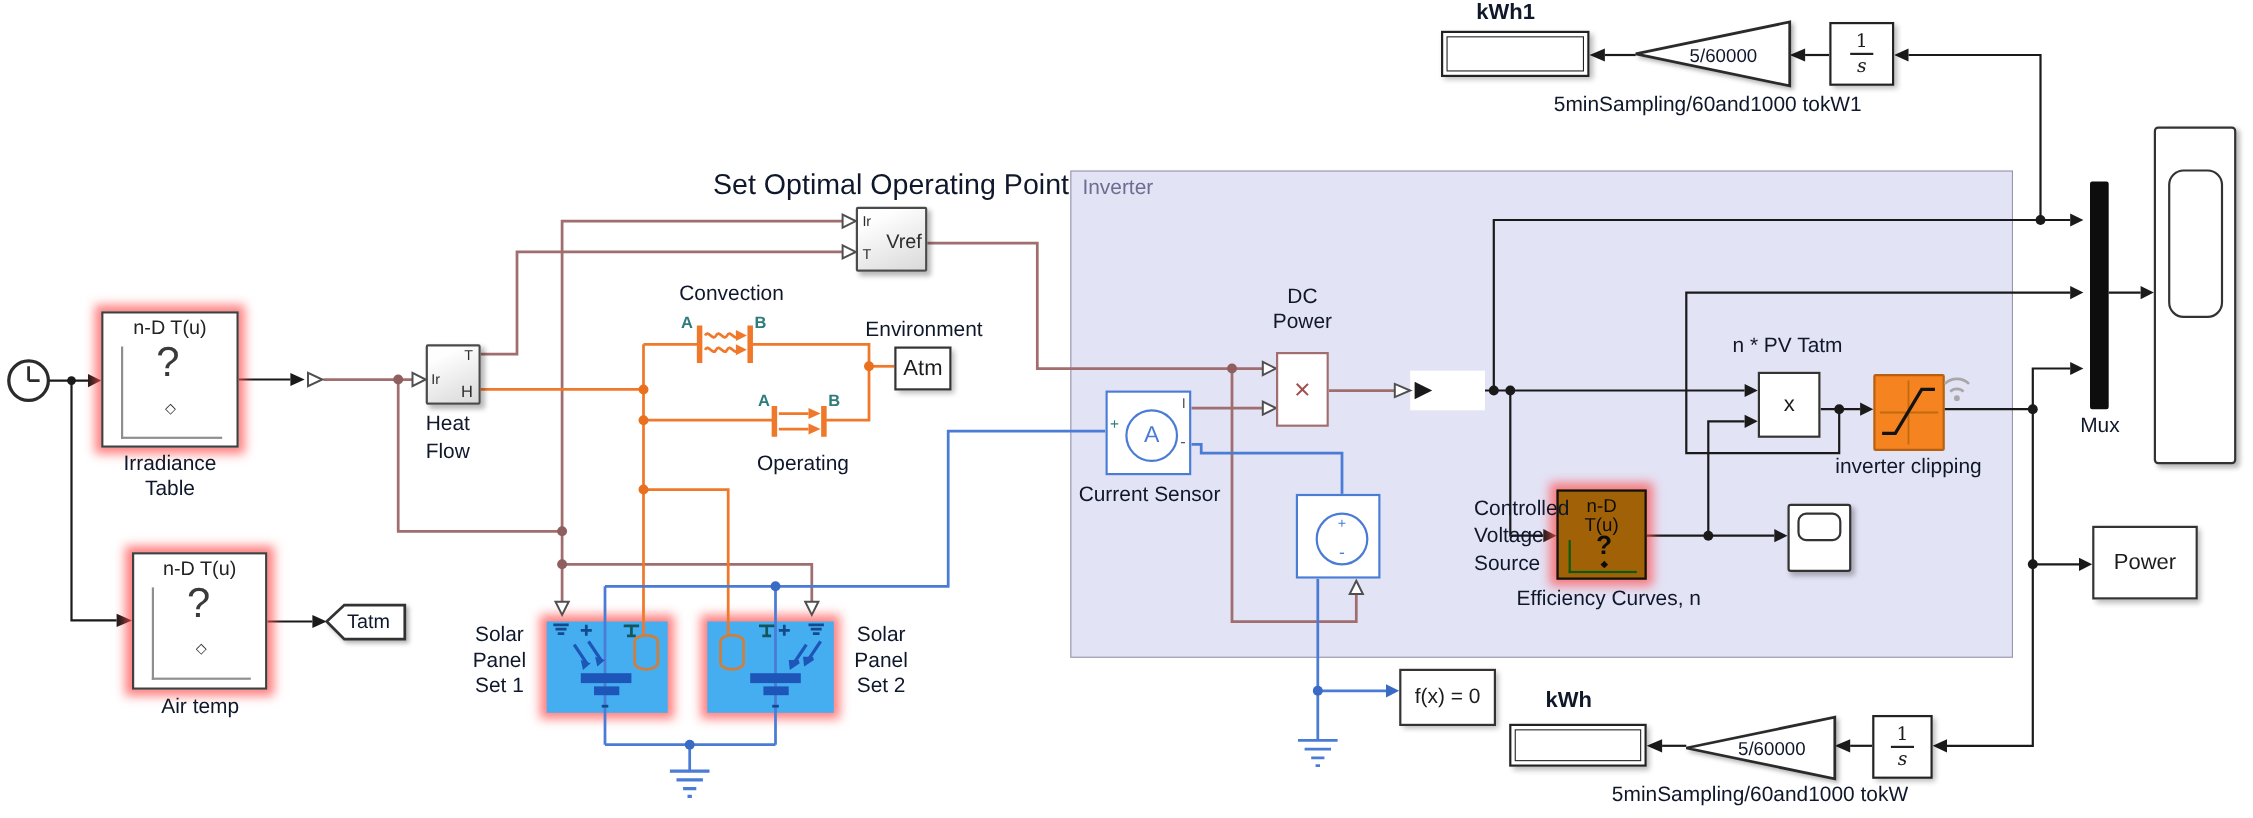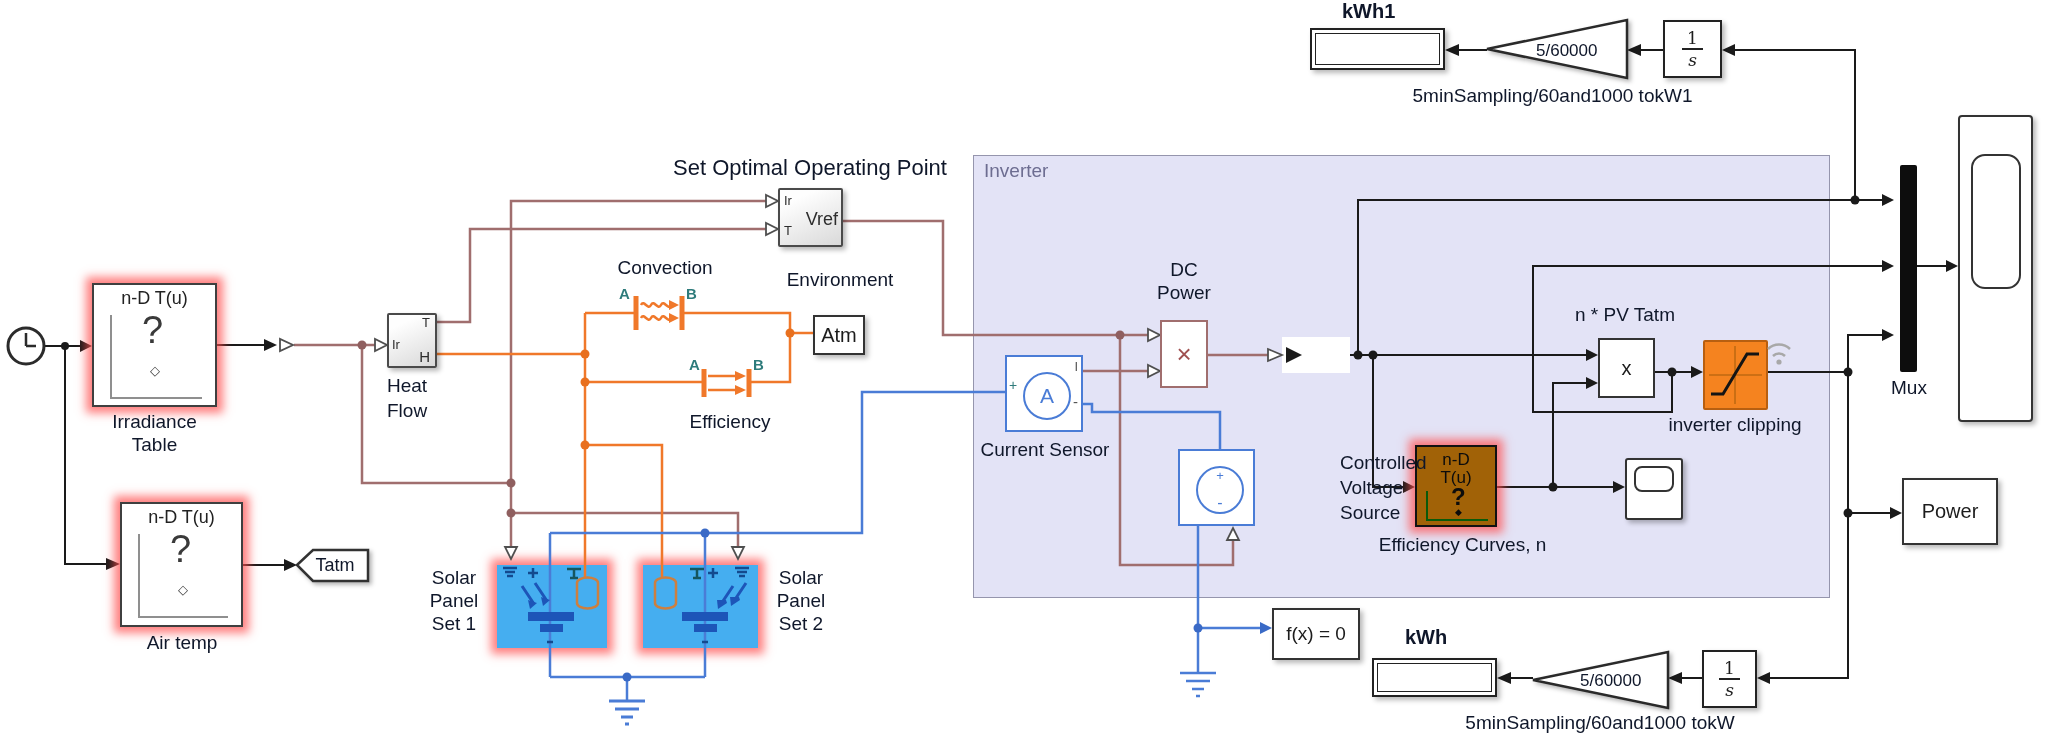--- a/index.html
+++ b/index.html
@@ -255,30 +255,30 @@
   <span class="portlbl" style="top:0;right:5px">T</span>
   <span class="portlbl" style="top:22px;left:3px">Ir</span>
   <span class="portlbl" style="bottom:1px;right:5px;font-size:15px">H</span>
 </div>
 <div class="lbl pre" style="left:387px;top:373px;width:80px;line-height:25px">Heat
 Flow</div>
 
 <div class="lbl center" style="left:595px;top:256px;width:140px">Convection</div>
 <span class="ablbl" style="left:619px;top:285px">A</span>
 <span class="ablbl" style="left:686px;top:285px">B</span>
-<div class="lbl center" style="left:670px;top:410px;width:120px">Efficiency</div>
+<div class="lbl center" style="left:670px;top:410px;width:120px">Operating</div>
 <span class="ablbl" style="left:689px;top:356px">A</span>
 <span class="ablbl" style="left:753px;top:356px">B</span>
 
-<div class="lbl center" style="left:770px;top:268px;width:140px">Environment</div>
+<div class="lbl center" style="left:770px;top:288px;width:140px">Environment</div>
 <div class="blk shadow" style="left:813px;top:315px;width:52px;height:40px;border:2.5px solid #333;display:flex;align-items:center;justify-content:center">
   <span style="font-size:20px">Atm</span>
 </div>
 
-<div class="lbl center" style="left:640px;top:156px;width:340px;font-size:22px">Set Optimal Operating Point</div>
+<div class="lbl center" style="left:640px;top:156px;width:340px;font-size:26px">Set Optimal Operating Point</div>
 <div class="blk grad shadow" style="left:778px;top:188px;width:65px;height:59px;border-color:#4a4a4a;border-radius:2px">
   <span class="portlbl" style="top:3px;left:4px">Ir</span>
   <span class="portlbl" style="bottom:7px;left:4px">T</span>
   <span class="portlbl" style="top:19px;right:3px;font-size:18px">Vref</span>
 </div>
 
 <div class="lbl center pre" style="left:418px;top:566px;width:72px">Solar
 Panel
 Set 1</div>
 <div class="lbl center pre" style="left:765px;top:566px;width:72px">Solar

